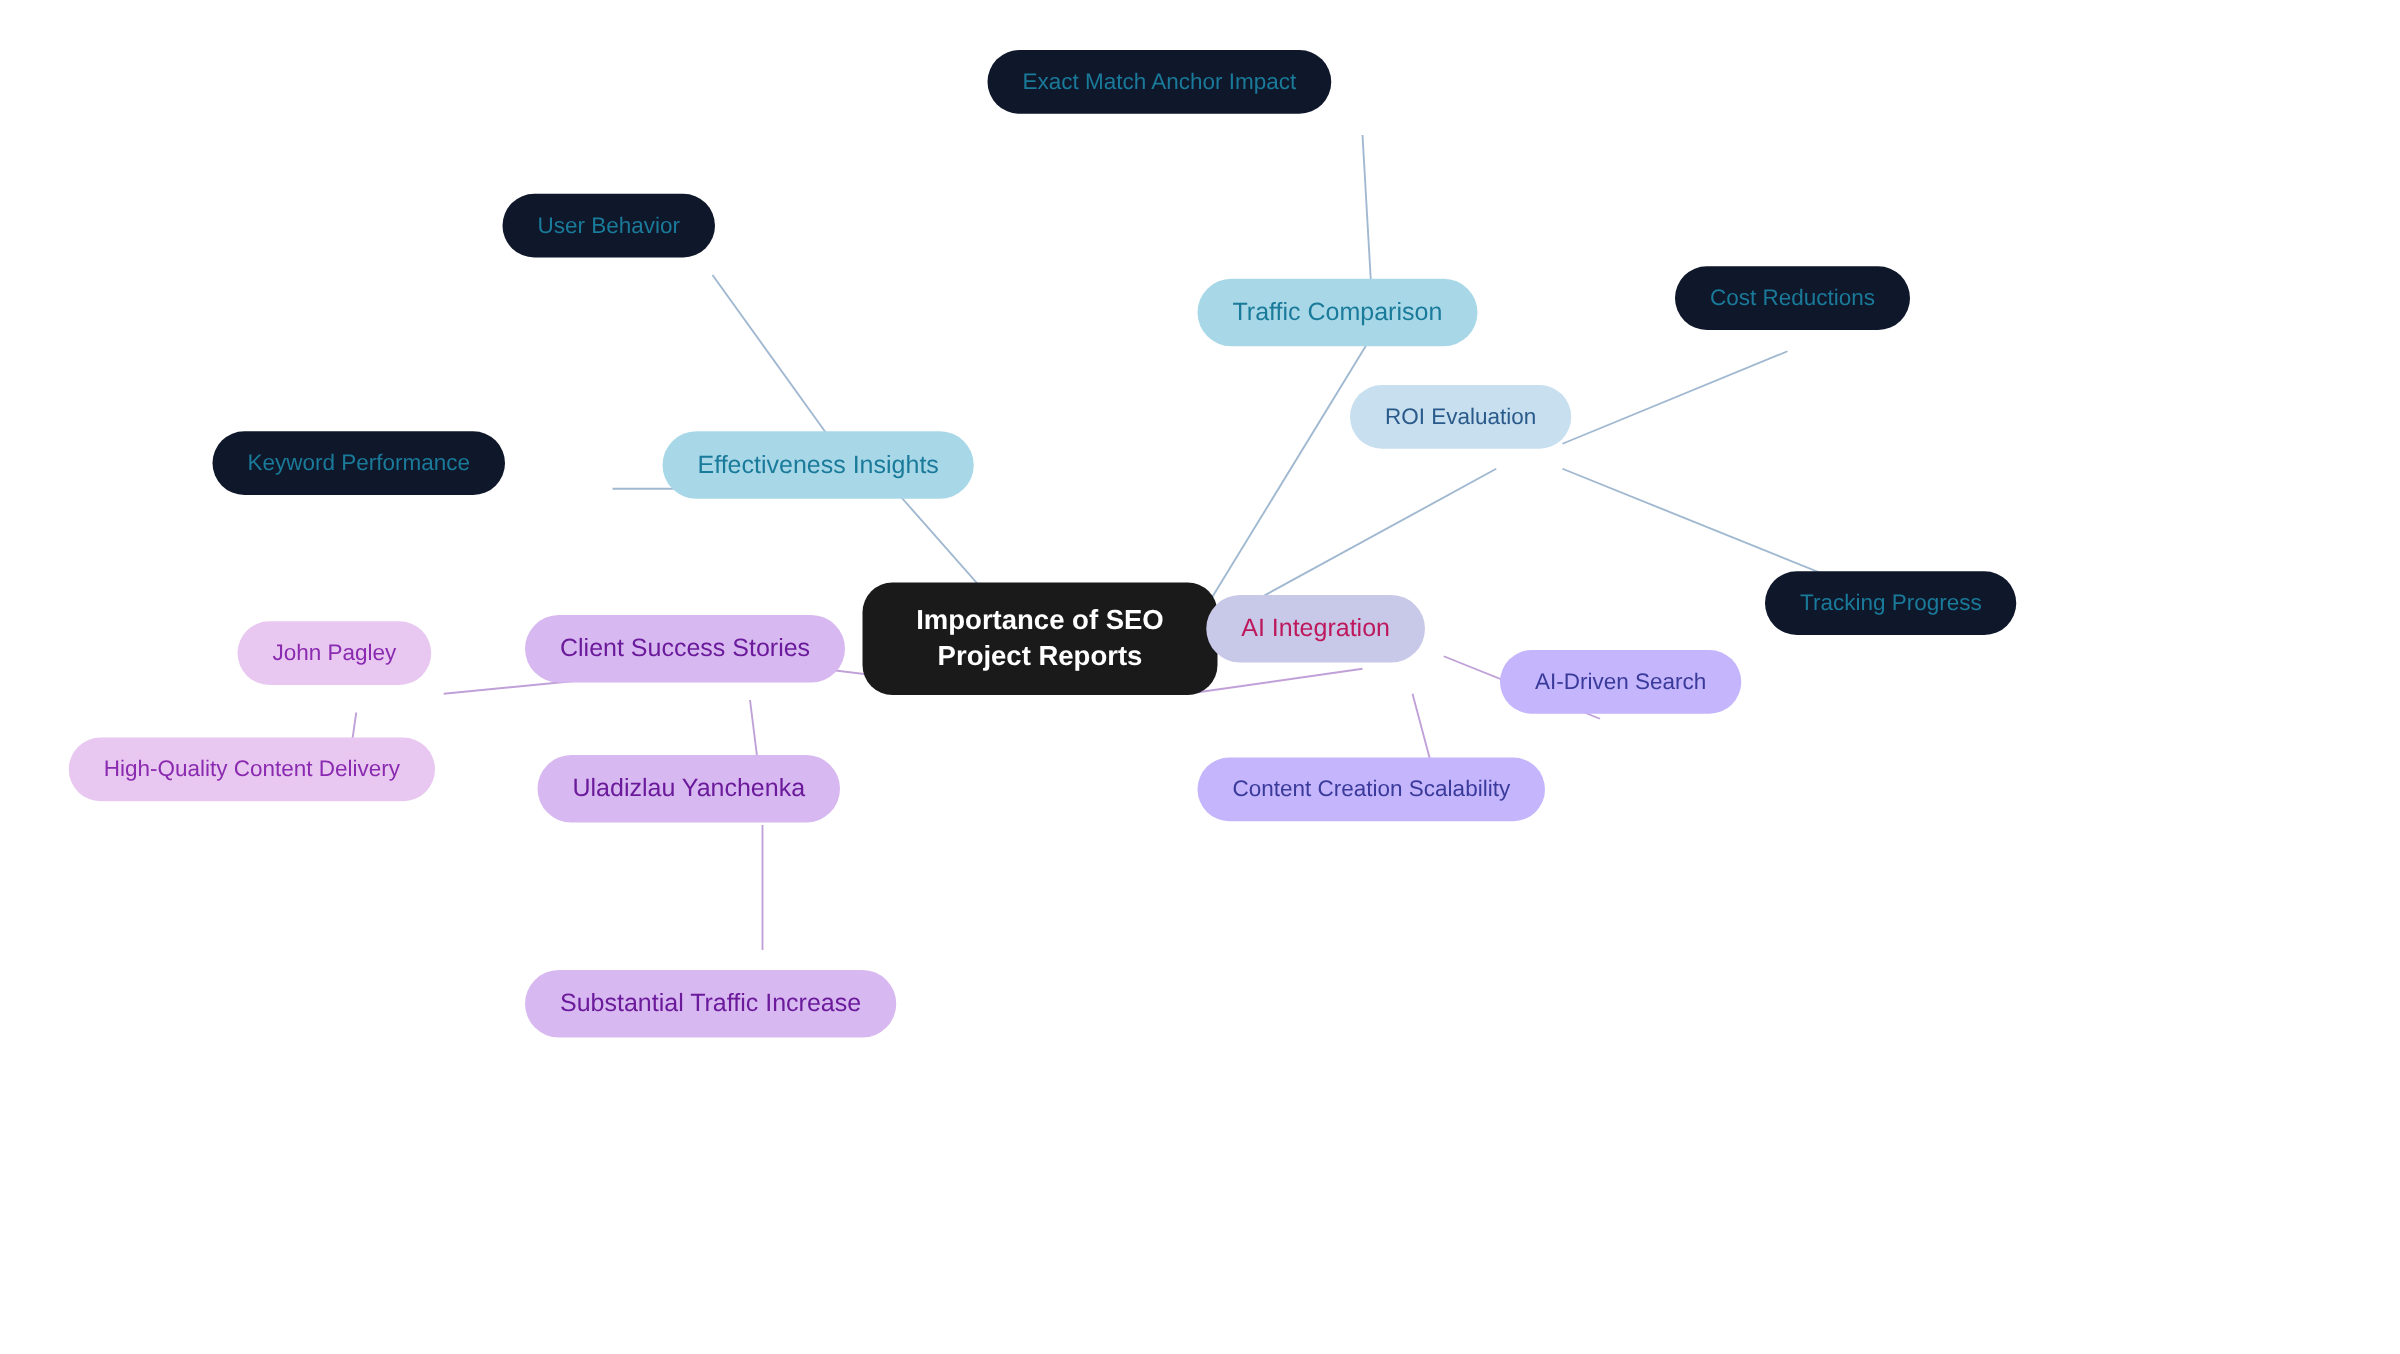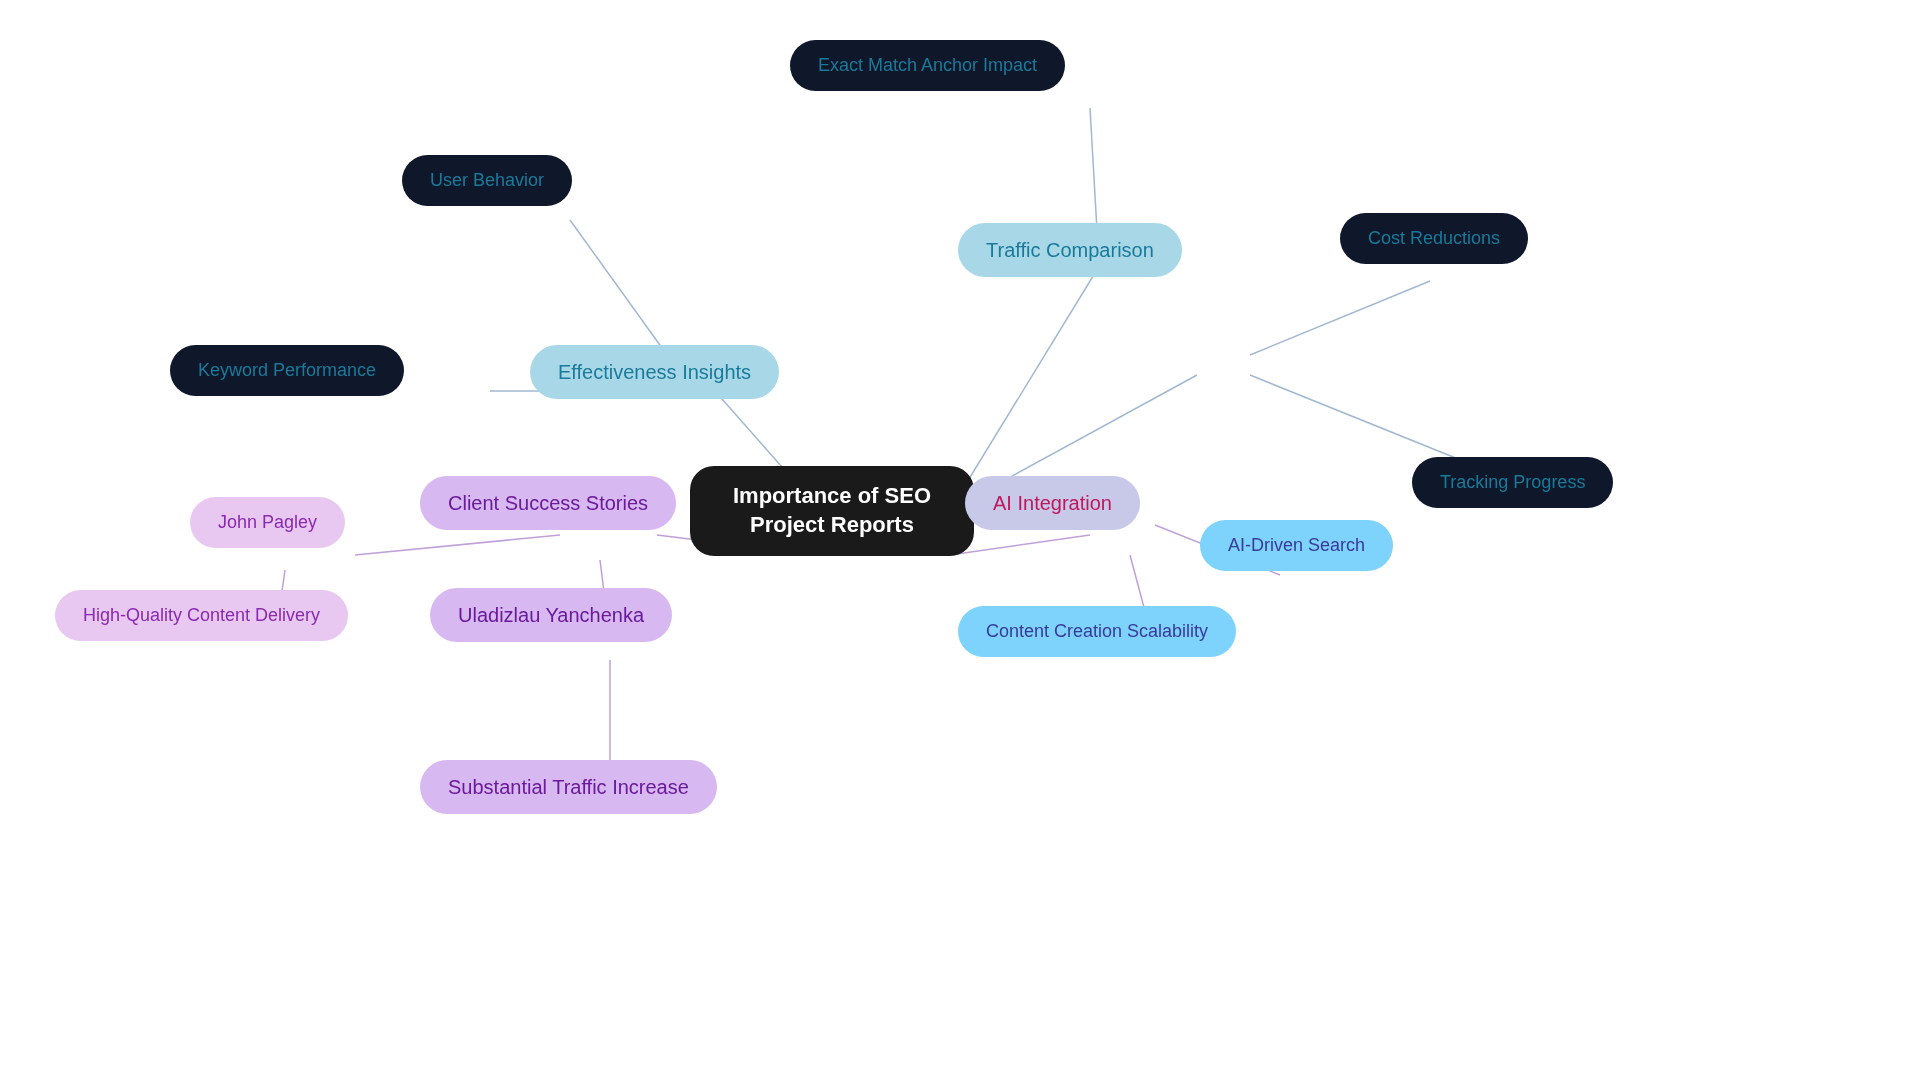--- a/index.html
+++ b/index.html
@@ -61,23 +61,24 @@
       color: #2a5a8a;
     }
     .node-purple-light {
       background: #e8c8f0;
       color: #8a2ab0;
     }
     .node-purple-medium {
       background: #d8b8f0;
       color: #6a1a9a;
       font-size: 20px;
+      margin-top: 16px;
     }
     .node-lavender {
-      background: #7dd3fc;
+      background: #c4b5fd;
       color: #3a3a9a;
     }
     .node-lavender-medium {
       background: #c8c8e8;
       color: #be185d;
       font-size: 20px;
     }
   </style>
 </head>
 <body>
@@ -135,20 +136,23 @@
   </div>
 
   <div class="node node-blue-medium" style="left: 530px; top: 345px;">
     <span>Effectiveness Insights</span>
   </div>
 
   <div class="node node-blue-light" style="left: 170px; top: 345px;">
     <span>Keyword Performance</span>
   </div>
 
+  <div class="node node-blue-pale" style="left: 1080px; top: 308px;">
+    <span>ROI Evaluation</span>
+  </div>
 
   <div class="node node-blue-light" style="left: 1340px; top: 213px;">
     <span>Cost Reductions</span>
   </div>
 
   <div class="node node-blue-light" style="left: 1412px; top: 457px;">
     <span>Tracking Progress</span>
   </div>
 
   <div class="node node-purple-medium" style="left: 420px; top: 476px;">

